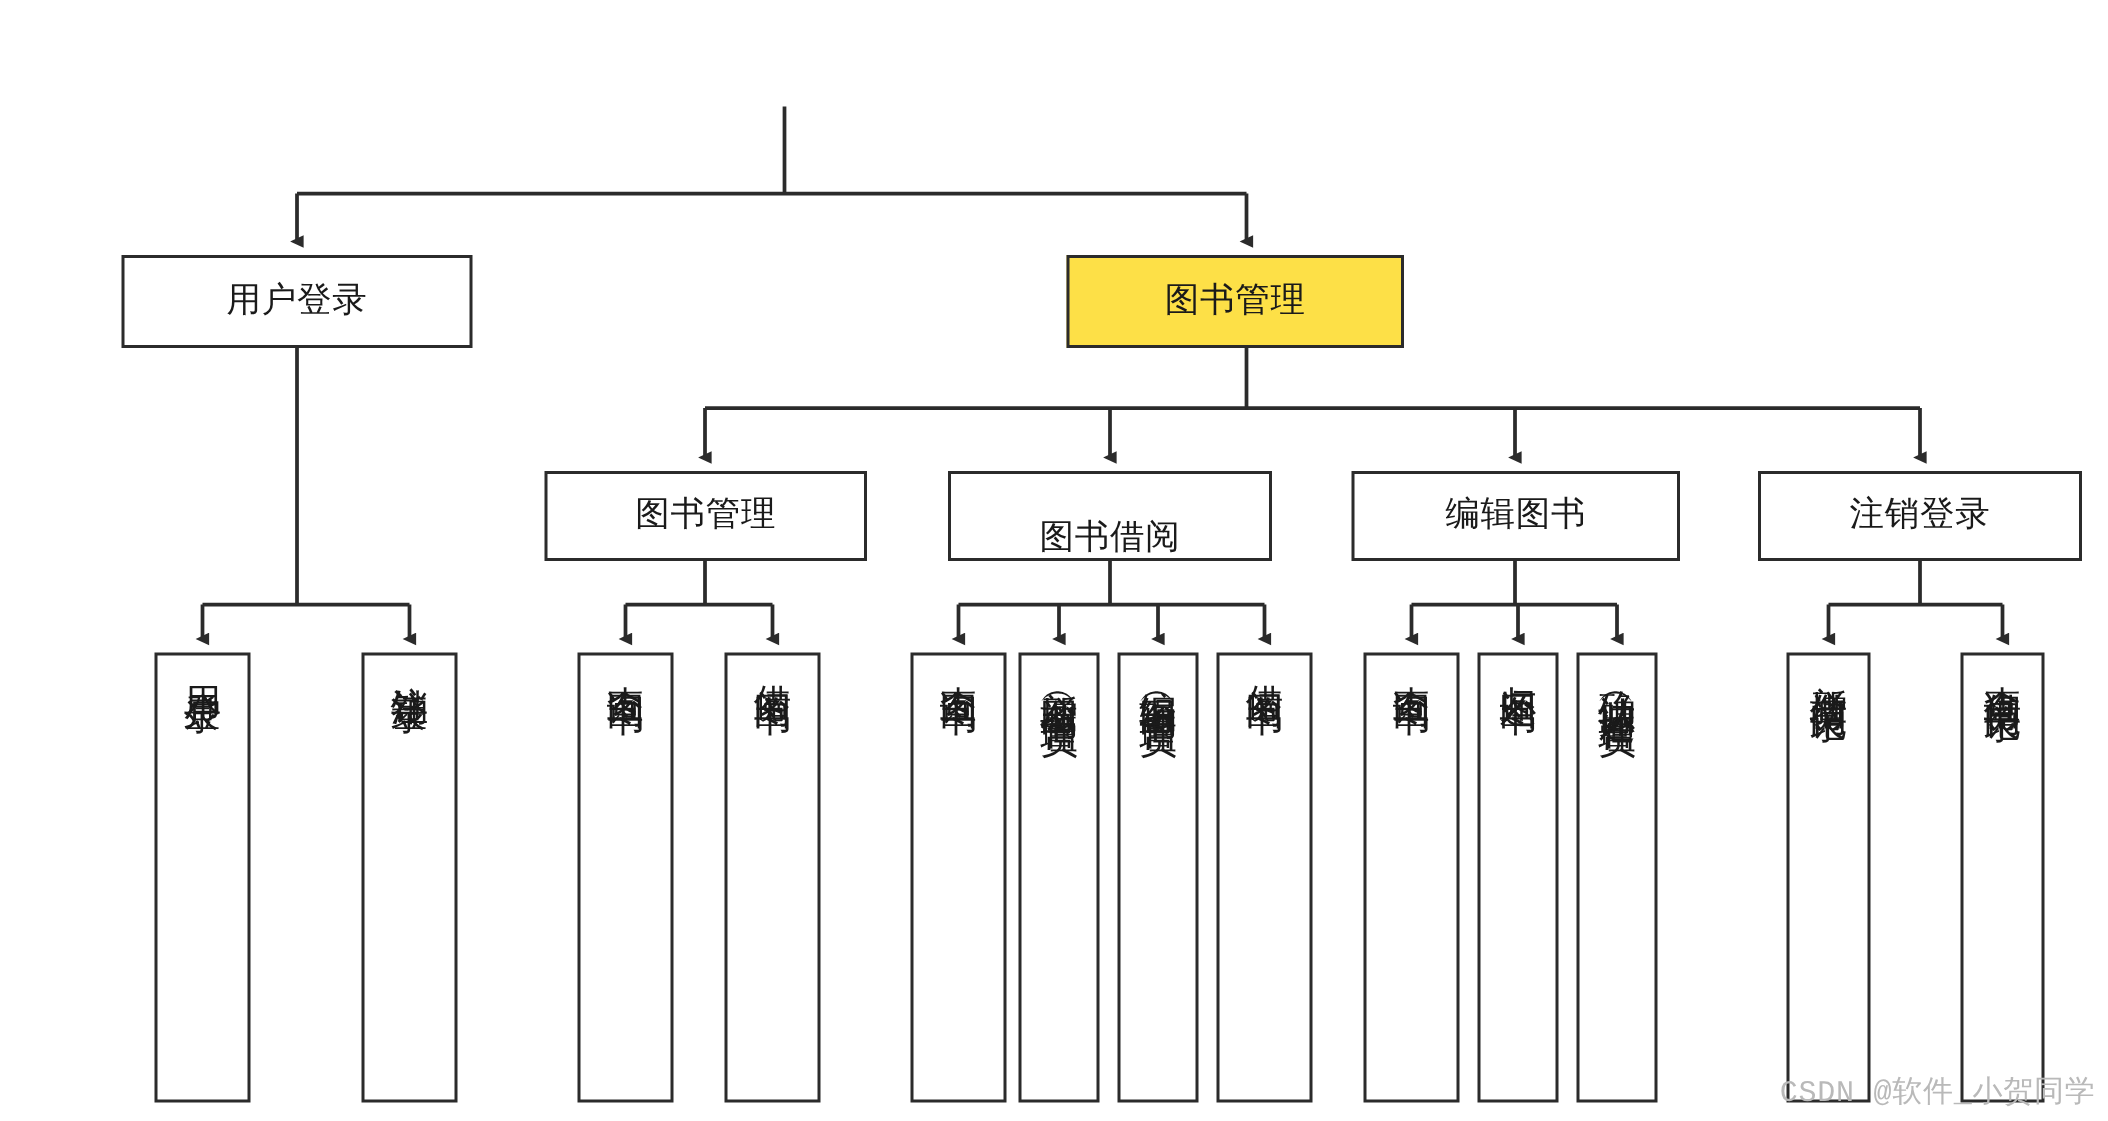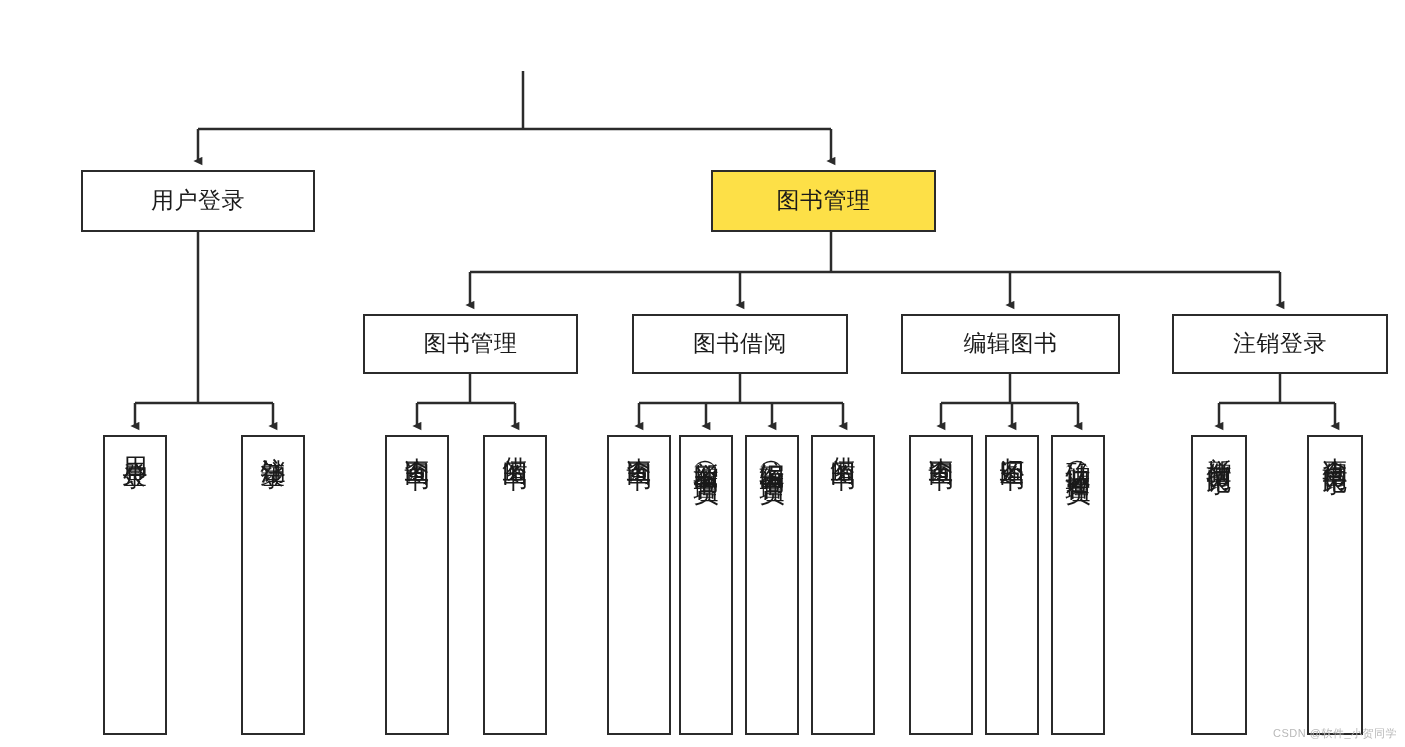--- a/index.html
+++ b/index.html
@@ -60,26 +60,26 @@
     line-height: 1;
     padding-top: 4px;
   }
   .node.vert.mid .label {
     padding-top: 0;
   }
   #watermark {
     position: absolute;
     right: 8px;
     bottom: 6px;
-    font-size: 11px;
+    font-size: 20px;
     color: #b9b9b9;
     letter-spacing: 0.5px;
     z-index: 5;
     white-space: nowrap;
-    font-family: Liberation Sans, sans-serif;
+    font-family: Liberation Mono, monospace;
   }
 </style>
 </head>
 <body>
 
 <div id="canvas" style="background: rgb(255, 255, 255);">
 
   <svg id="edges" viewBox="0 0 1405 747" xmlns="http://www.w3.org/2000/svg">
     <defs>
       <marker id="arrow" markerWidth="10" markerHeight="10" refX="4.2" refY="5" orient="auto" markerUnits="userSpaceOnUse">
@@ -135,21 +135,21 @@
   <div class="node horiz" style="left: 81px; top: 170px; width: 234px; height: 62px; border-color: rgb(43, 43, 43); background: rgb(255, 255, 255); color: rgb(26, 26, 26);">
     <span class="label">用户登录</span>
   </div>
   <div class="node horiz" style="left: 711px; top: 170px; width: 225px; height: 62px; border-color: rgb(43, 43, 43); background: #fde047; color: rgb(26, 26, 26);">
     <span class="label">图书管理</span>
   </div>
 
   <div class="node horiz" style="left: 363px; top: 314px; width: 215px; height: 60px; border-color: rgb(43, 43, 43); background: rgb(255, 255, 255); color: rgb(26, 26, 26);">
     <span class="label">图书管理</span>
   </div>
-  <div class="node horiz" style="left: 632px; top: 314px; width: 216px; height: 60px; border-color: rgb(43, 43, 43); background: rgb(255, 255, 255); color: rgb(26, 26, 26);">
+  <div class="node horiz" style="left: 632px; top: 314px; width: 216px; height: 60px; border-color: rgb(43, 43, 43); background: rgb(255, 255, 255); color: rgb(26, 26, 26); align-items: flex-end;">
     <span class="label">图书借阅</span>
   </div>
   <div class="node horiz" style="left: 901px; top: 314px; width: 219px; height: 60px; border-color: rgb(43, 43, 43); background: rgb(255, 255, 255); color: rgb(26, 26, 26);">
     <span class="label">编辑图书</span>
   </div>
   <div class="node horiz" style="left: 1172px; top: 314px; width: 216px; height: 60px; border-color: rgb(43, 43, 43); background: rgb(255, 255, 255); color: rgb(26, 26, 26);">
     <span class="label">注销登录</span>
   </div>
 
   <div class="node vert mid" style="left: 103px; top: 435px; width: 64px; height: 300px; border-color: rgb(43, 43, 43); background: rgb(255, 255, 255); color: rgb(26, 26, 26);">

